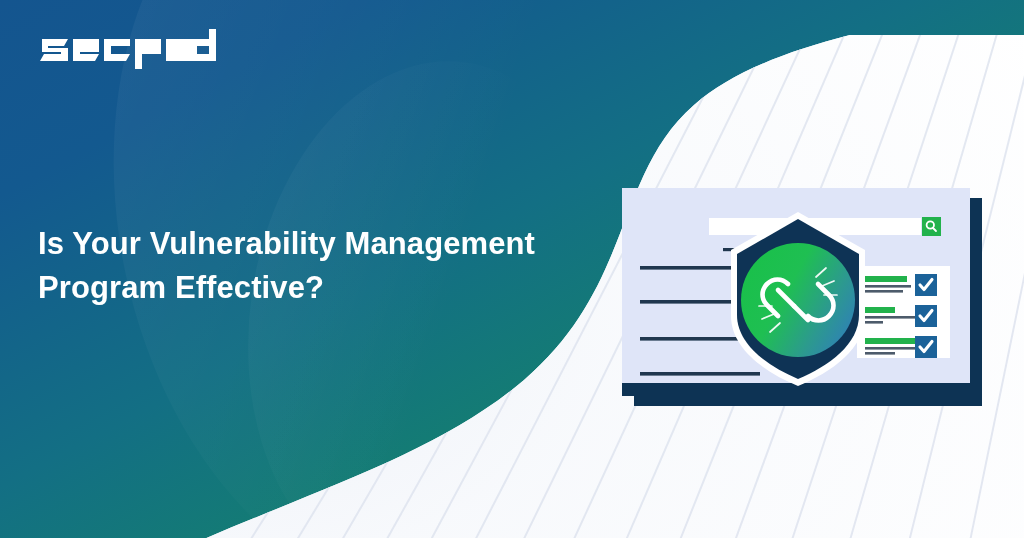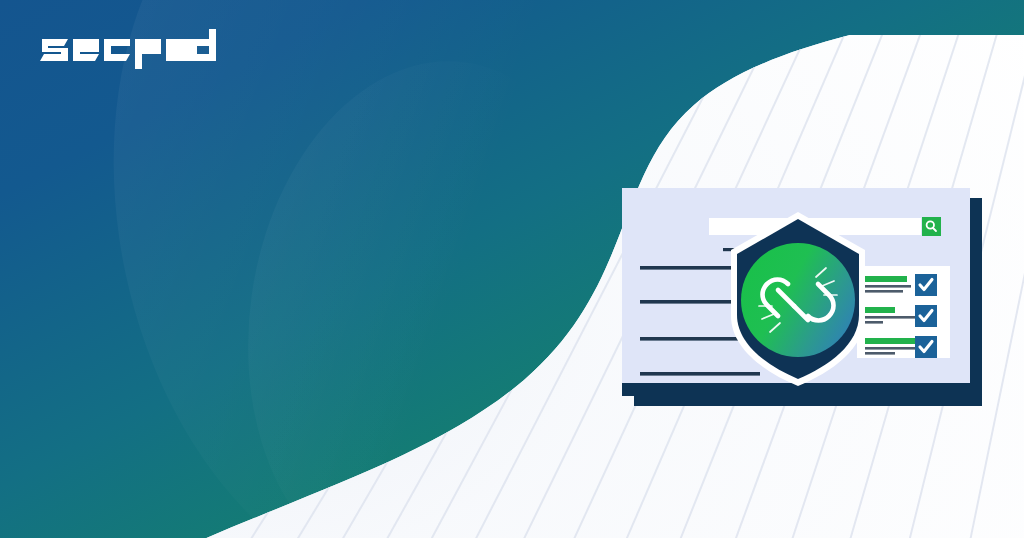--- a/index.html
+++ b/index.html
@@ -127,20 +127,21 @@
 
         <path d="M97,11 L123,11 L123,26 L104,26 L104,41 L97,41 Z M104,18 L116,18 L116,20 L104,20 Z"></path>
 
         <path d="M128,11 L154,11 L154,33 L128,33 Z M135,18 L147,18 L147,26 L135,26 Z"></path>
 
         <path d="M178,1 L171,1 L171,11 L152,11 L152,33 L178,33 Z M159,18 L171,18 L171,26 L159,26 Z"></path>
       </g>
     </svg>
   </div>
 
+  <h1 class="headline">Is Your Vulnerability Management Program Effective?</h1>
 
   <div class="illo">
     <svg viewBox="0 0 380 240" xmlns="http://www.w3.org/2000/svg">
       <defs>
         <linearGradient id="circGrad" x1="0" y1="0.25" x2="1" y2="0.8">
           <stop offset="0%" stop-color="#19c04a"></stop>
           <stop offset="38%" stop-color="#1fbf52"></stop>
           <stop offset="72%" stop-color="#2c9a8e"></stop>
           <stop offset="100%" stop-color="#2f7fb9"></stop>
         </linearGradient>

